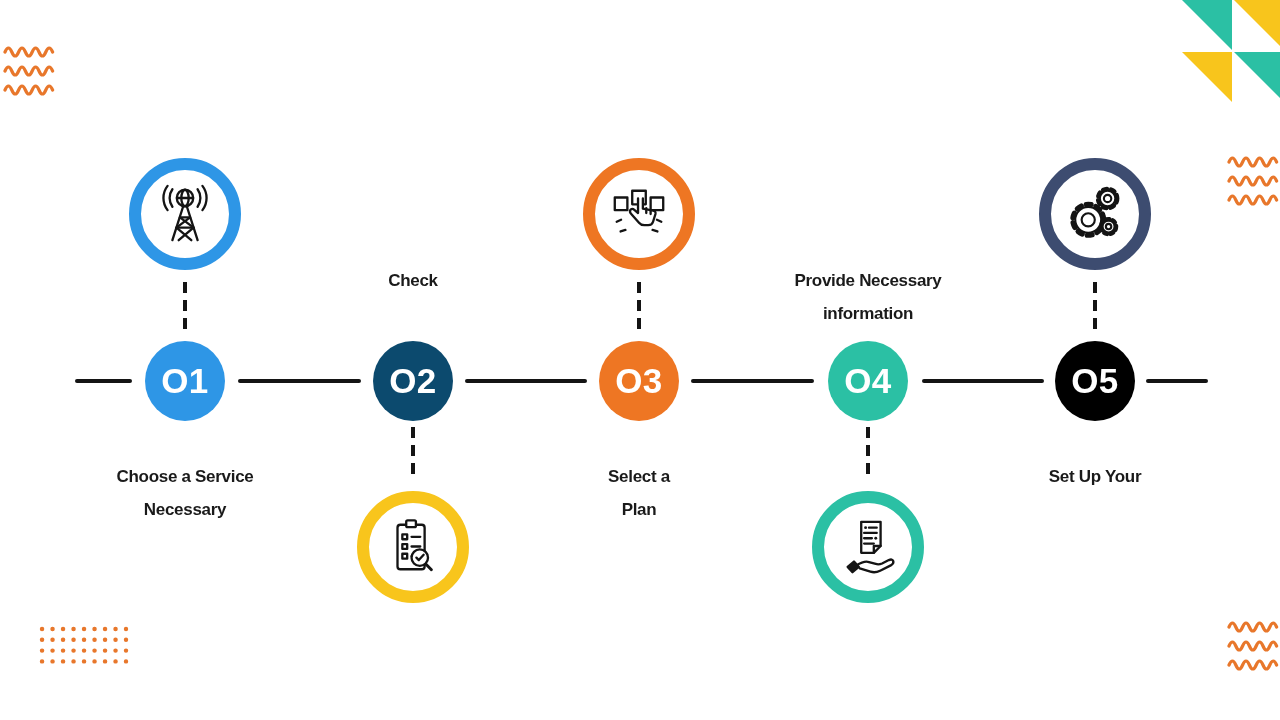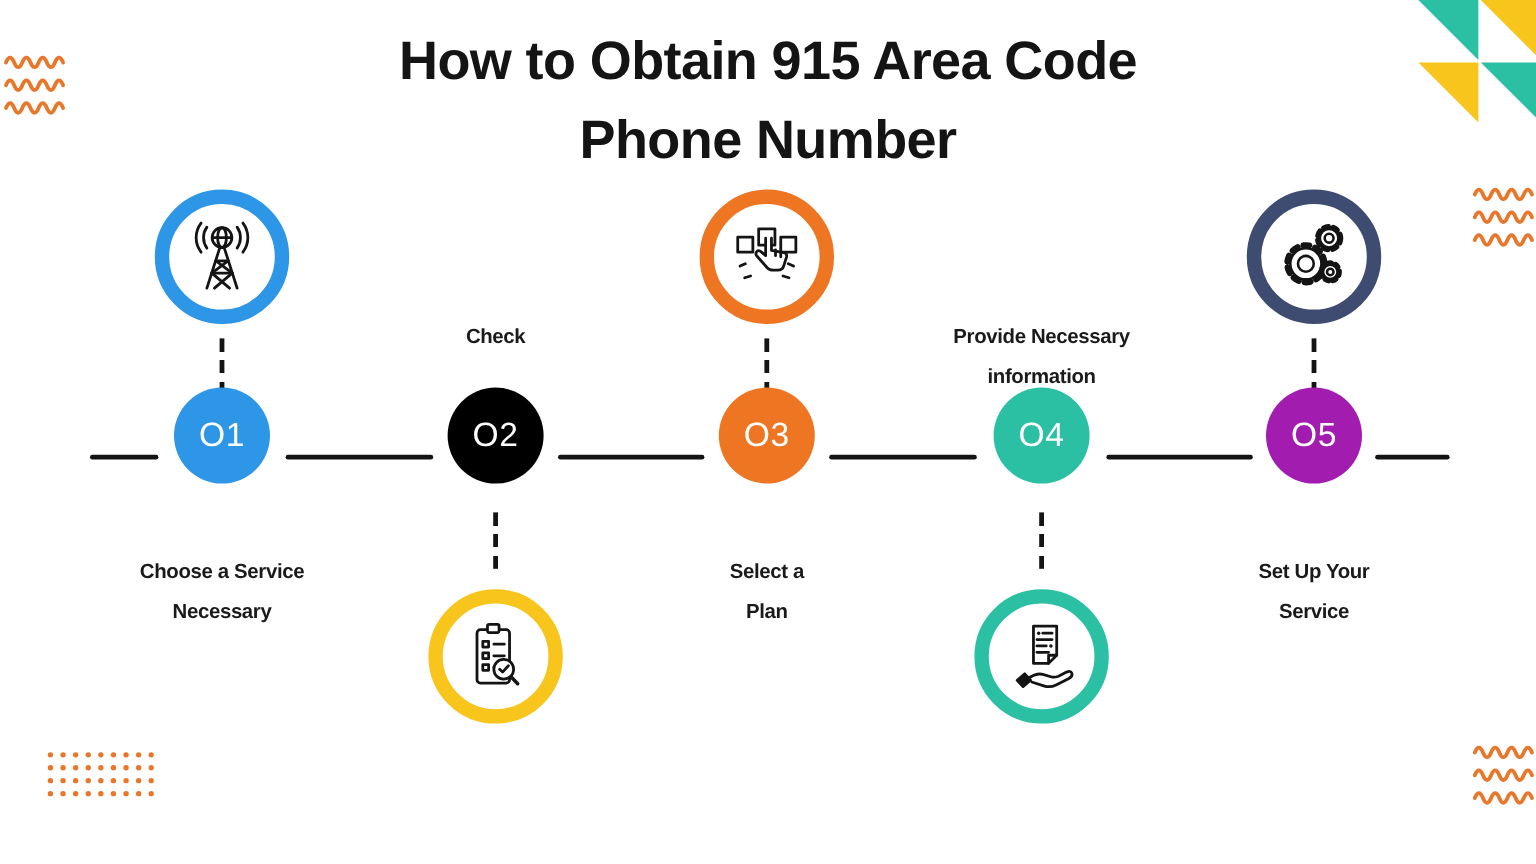--- a/index.html
+++ b/index.html
@@ -44,24 +44,24 @@
 
   .connector{
     position:absolute;left:50%;transform:translateX(-50%);
     width:4px;height:47px;
     background:repeating-linear-gradient(180deg,#141414 0 11px,transparent 11px 18px);
   }
   .connector.above{top:132px;}
   .connector.below{top:277px;}
 
   .num-circle{
-    position:absolute;left:50%;transform:translateX(-50%);top:173px;
+    position:absolute;left:50%;transform:translateX(-50%);top:191px;
     width:80px;height:80px;border-radius:50%;
     display:flex;align-items:center;justify-content:center;
-    color:#ffffff;font-weight:400;font-size:28px;letter-spacing:0.5px;
+    color:#ffffff;font-weight:700;font-size:35px;letter-spacing:0.5px;
   }
 
   .label{
     position:absolute;left:50%;transform:translateX(-50%);
     width:240px;text-align:center;
     font-weight:700;font-size:17px;line-height:33px;letter-spacing:-0.3px;
     color:#1a1a1a;
   }
   .label.above{top:114px;}
   .label.below{top:310px;}
@@ -107,24 +107,20 @@
 
   <svg class="deco" style="left: 38px; top: 625px; stroke: rgb(232, 119, 43);" width="92" height="42" viewBox="0 0 92 42">
     <g fill="none" stroke-width="4.4" stroke-linecap="round" stroke-dasharray="0.1 10.4">
       <path d="M4 4 H88"></path>
         <path d="M4 14.8 H88"></path>
         <path d="M4 25.6 H88"></path>
         <path d="M4 36.4 H88"></path>
     </g>
   </svg>
 
-  <div class="title" style="color: rgb(20, 20, 20);">
-    <div>How to Obtain 915 Area Code</div>
-    <div>Phone Number</div>
-  </div>
 
   <div class="tl s0" style="background-color: rgb(20, 20, 20);"></div>
   <div class="tl s1" style="background-color: rgb(20, 20, 20);"></div>
   <div class="tl s2" style="background-color: rgb(20, 20, 20);"></div>
   <div class="tl s3" style="background-color: rgb(20, 20, 20);"></div>
   <div class="tl s4" style="background-color: rgb(20, 20, 20);"></div>
   <div class="tl s5" style="background-color: rgb(20, 20, 20);"></div>
 
   <div class="step p1">
     <div class="ring above" style="border-color: rgb(46, 150, 230);">
@@ -150,21 +146,21 @@
     <div class="label below">
       <div>Choose a Service</div>
       <div>Necessary</div>
     </div>
   </div>
 
   <div class="step p2">
     <div class="label above">
       <div>Check</div>
     </div>
-    <div class="num-circle" style="background-color: #000000;">
+    <div class="num-circle" style="background-color: #0c4a6e;">
       <span>O2</span>
     </div>
     <div class="connector below"></div>
     <div class="ring below" style="border-color: rgb(248, 197, 28);">
       <svg class="icon" width="62" height="62" viewBox="0 0 64 64">
         <g fill="none" stroke="#141414" stroke-width="2.4" stroke-linecap="round" stroke-linejoin="round">
           <rect x="16" y="9" width="28" height="46" rx="3"></rect>
           <rect x="25" y="4.5" width="10" height="7" rx="1.5" fill="#fff"></rect>
           <rect x="21" y="19" width="5" height="5"></rect>
           <rect x="21" y="29" width="5" height="5"></rect>
@@ -235,22 +231,21 @@
           <circle cx="45" cy="16" r="10" stroke-width="4.4" stroke-dasharray="4.2 4.2"></circle>
           <circle cx="45" cy="16" r="8" fill="#fff"></circle>
           <circle cx="45" cy="16" r="3.8"></circle>
           <circle cx="46" cy="45" r="8" stroke-width="4" stroke-dasharray="3.5 3.5"></circle>
           <circle cx="46" cy="45" r="6.2" fill="#fff"></circle>
           <circle cx="46" cy="45" r="2.8"></circle>
         </g>
       </svg>
     </div>
     <div class="connector above"></div>
-    <div class="num-circle" style="background-color: #a21caf;">
+    <div class="num-circle" style="background-color: #000000;">
       <span>O5</span>
     </div>
     <div class="label below">
       <div>Set Up Your</div>
-      <div>Service</div>
     </div>
   </div>
 
 </div>
 
 </body></html>

